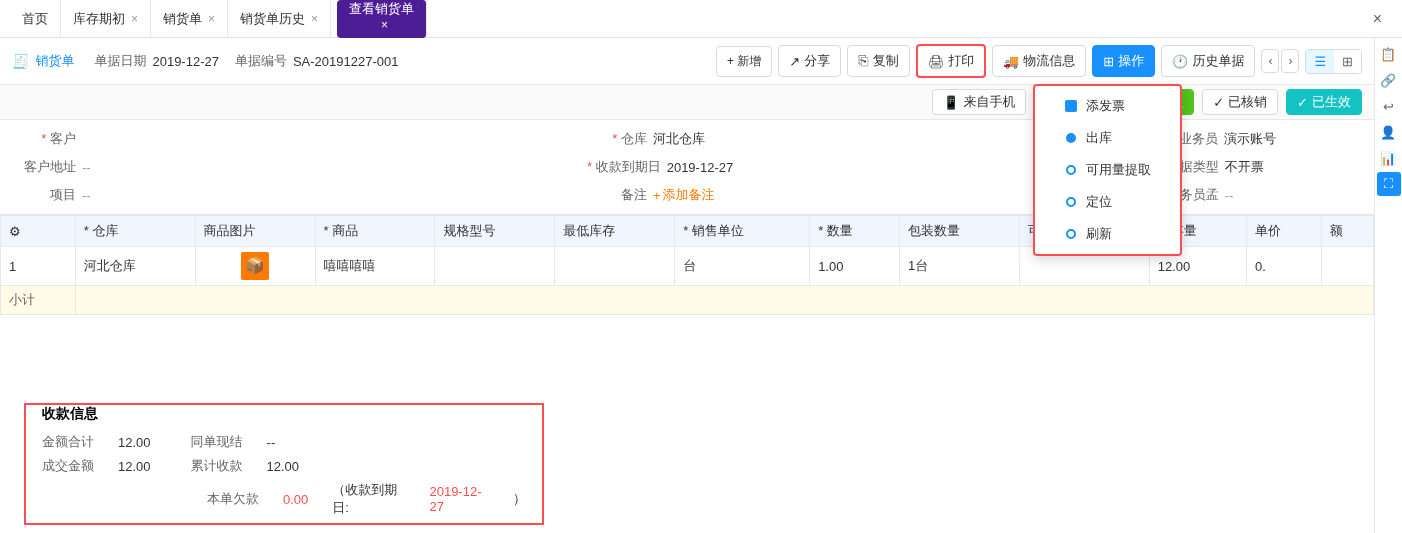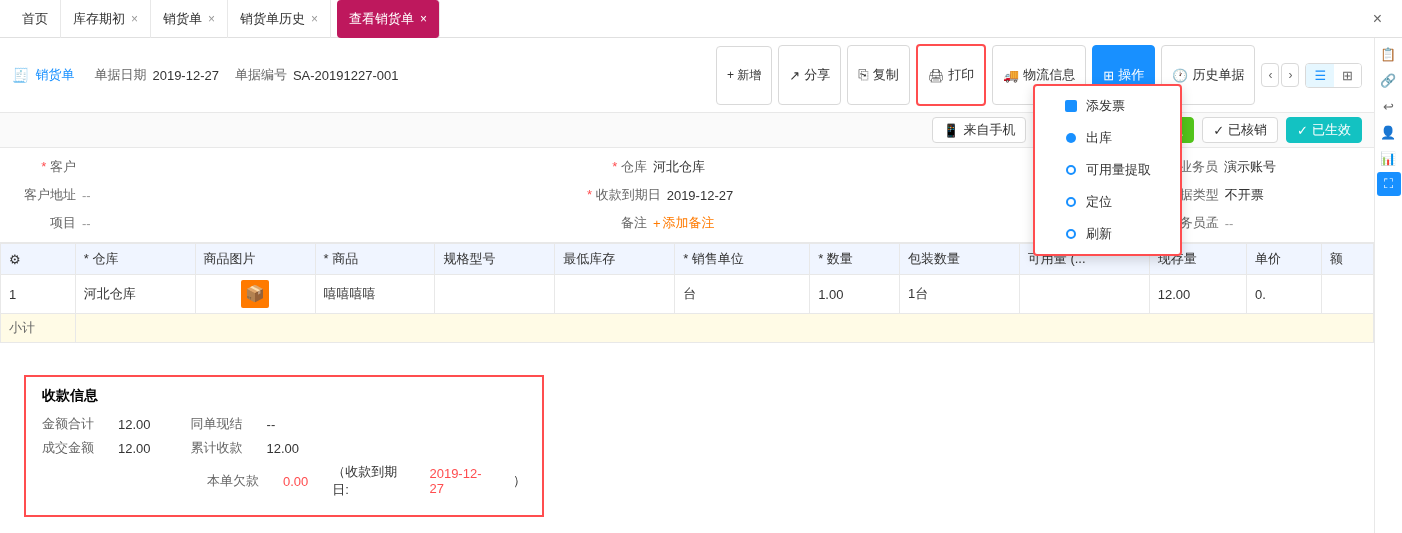--- a/index.html
+++ b/index.html
@@ -8,21 +8,21 @@
     
     .tab-bar {
       display: flex; align-items: center; background: #fff; border-bottom: 1px solid #e0e0e0;
       height: 38px; padding: 0 10px; position: relative;
     }
     .tab-item {
       display: flex; align-items: center; padding: 0 12px; height: 38px; cursor: pointer;
       border-right: 1px solid #e8e8e8; color: #333; font-size: 13px; white-space: nowrap;
     }
     .tab-item .close-btn { margin-left: 6px; color: #999; font-size: 12px; cursor: pointer; }
-    .tab-item.highlight { background: #be185d; color: #fff; border-radius: 4px; margin: 0 6px; }
+    .tab-item.highlight { background: #4c1d95; color: #fff; border-radius: 4px; margin: 0 6px; flex-direction: column; }
     .tab-item.highlight .close-btn { color: #fff; }
     .tab-close-global { margin-left: auto; color: #666; font-size: 16px; cursor: pointer; padding: 0 10px; }
 
     
     .main-content {
       background: #fff; margin: 0; padding: 0; height: calc(533px - 38px);
       display: flex; flex-direction: column;
     }
 
     
@@ -31,21 +31,21 @@
       border-bottom: 1px solid #e8e8e8; background: #fff; min-height: 44px;
       flex-wrap: wrap; gap: 4px;
     }
     .doc-title { display: flex; align-items: center; color: #1890ff; font-weight: 500; margin-right: 16px; }
     .doc-title-icon { margin-right: 6px; font-size: 14px; }
     .doc-meta { display: flex; align-items: center; gap: 16px; flex: 1; }
     .doc-meta-item { display: flex; align-items: center; gap: 6px; color: #333; font-size: 13px; }
     .doc-meta-label { color: #666; }
     .doc-actions { display: flex; align-items: center; gap: 6px; margin-left: auto; }
     .action-btn {
-      display: flex; align-items: center; gap: 4px; padding: 20px 10px;
+      display: flex; align-items: center; gap: 4px; padding: 6px 10px;
       border: 1px solid #d9d9d9; border-radius: 4px; background: #fff; cursor: pointer;
       color: #333; font-size: 12px; white-space: nowrap;
     }
     .action-btn.print-btn { border: 2px solid #ff4d4f; color: #333; background: #fff; }
     .action-btn.operate-btn { background: #1890ff; color: #fff; border-color: #1890ff; }
     .nav-arrows { display: flex; gap: 2px; }
     .nav-arrow { padding: 4px 6px; border: 1px solid #d9d9d9; border-radius: 4px; cursor: pointer; font-size: 12px; color: #666; background: #fff; }
     .view-btns { display: flex; border: 1px solid #d9d9d9; border-radius: 4px; overflow: hidden; }
     .view-btn { padding: 4px 8px; cursor: pointer; font-size: 13px; background: #fff; color: #666; border: none; }
     .view-btn.active { background: #e6f7ff; color: #1890ff; }
@@ -89,21 +89,21 @@
     tbody tr:nth-child(odd) { background: #fff; }
     tbody tr:nth-child(even) { background: #fafafa; }
     tbody td { padding: 5px 8px; border: 1px solid #e8e8e8; color: #333; white-space: nowrap; }
     tbody tr.subtotal-row { background: #fffbe6; }
     tbody tr.subtotal-row td { color: #666; }
 
     
     .bottom-panel {
       border-top: 2px solid #ff4d4f; border-left: 2px solid #ff4d4f;
       border-right: 2px solid #ff4d4f; border-bottom: 2px solid #ff4d4f;
-      margin: 8px 12px; padding: 10px 16px; background: #fff;
+      margin: 0 12px; padding: 0 16px; background: #fff;
       max-width: 520px;
     }
     .bottom-panel-title { font-weight: bold; margin-bottom: 10px; font-size: 14px; }
     .bottom-panel-row { display: flex; gap: 40px; margin-bottom: 6px; }
     .bp-field { display: flex; align-items: center; gap: 24px; }
     .bp-label { color: #666; white-space: nowrap; }
     .bp-value { color: #333; }
     .bp-value.red { color: #ff4d4f; }
     .bp-value.red-date { color: #ff4d4f; }
 

